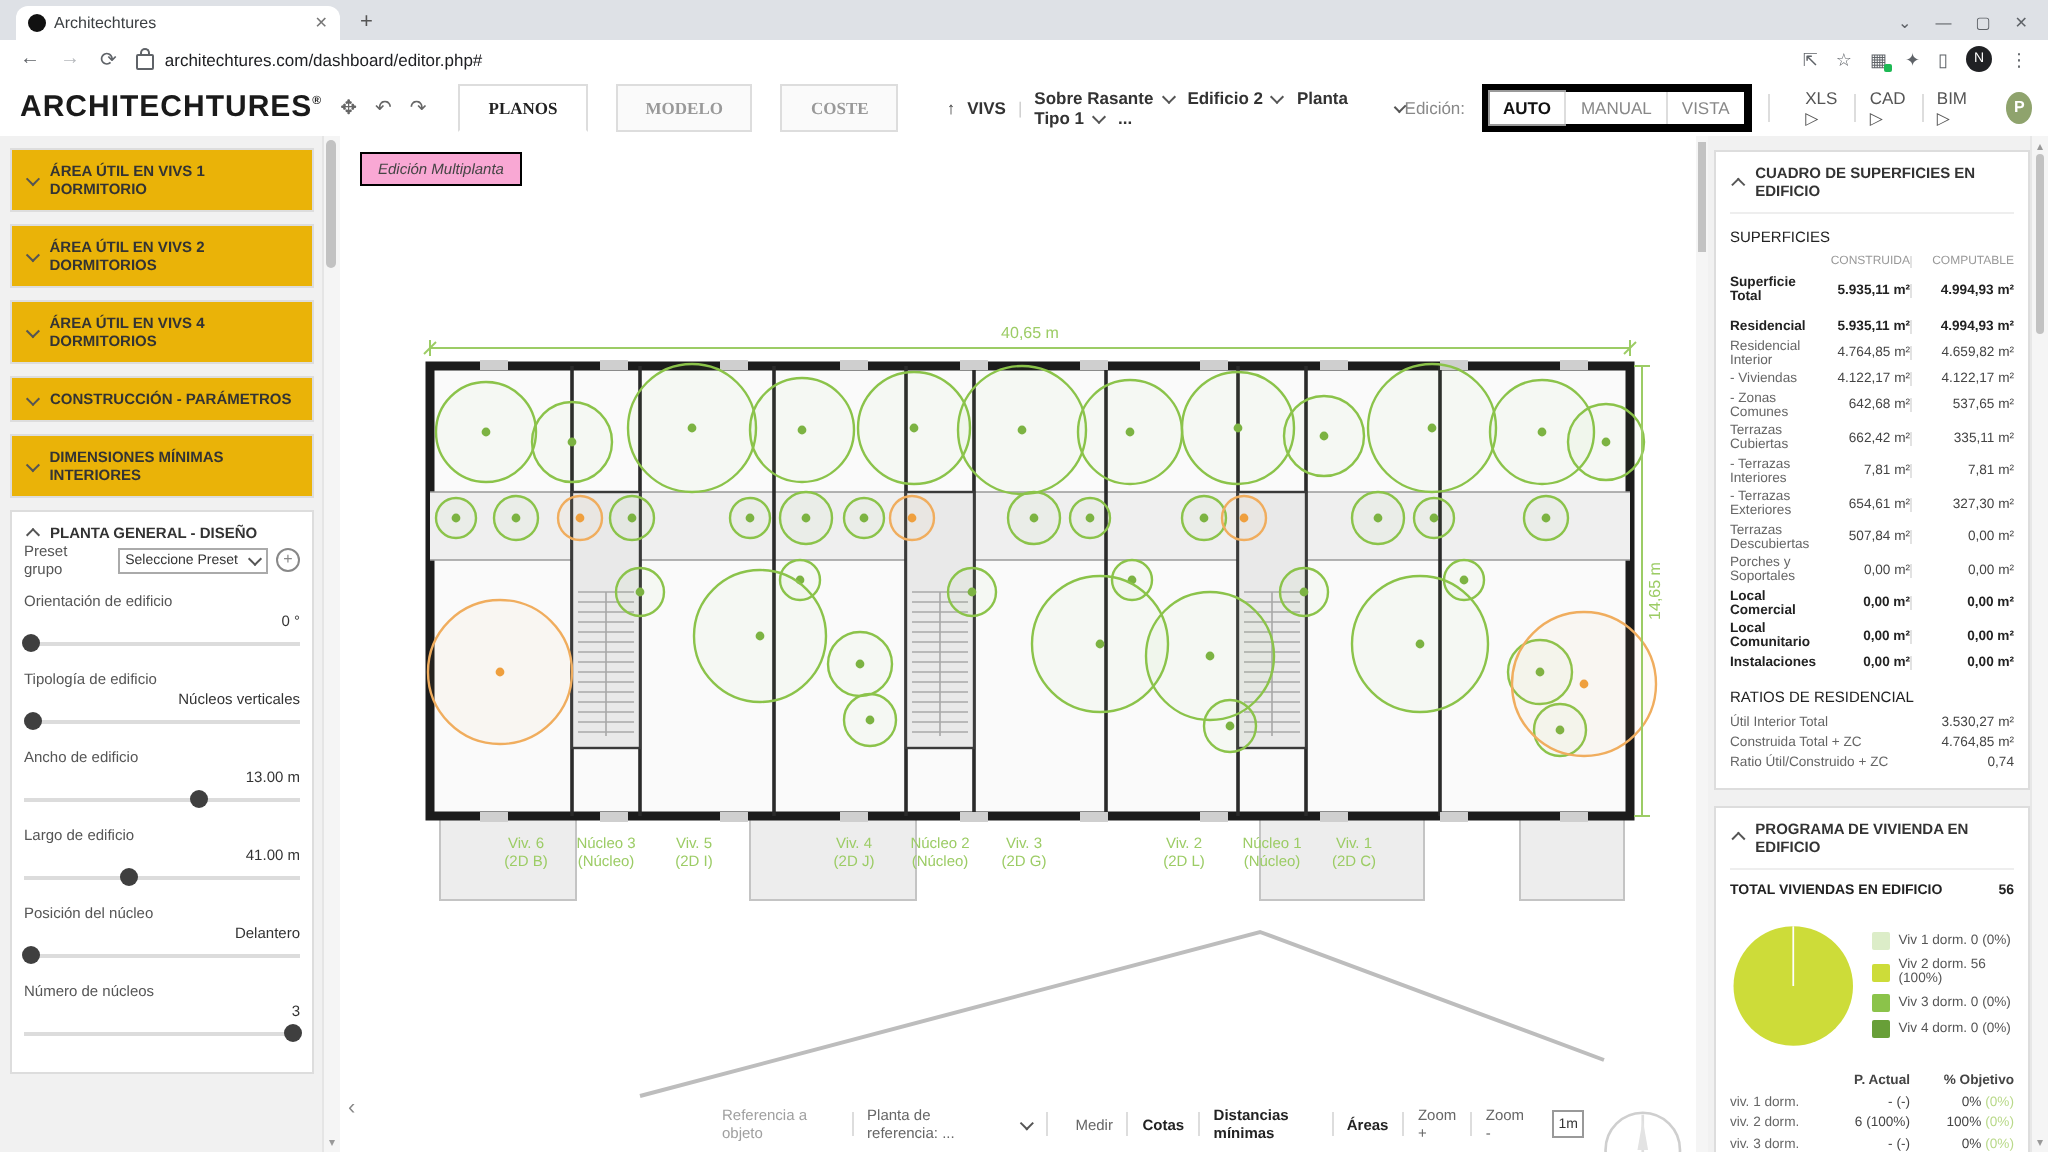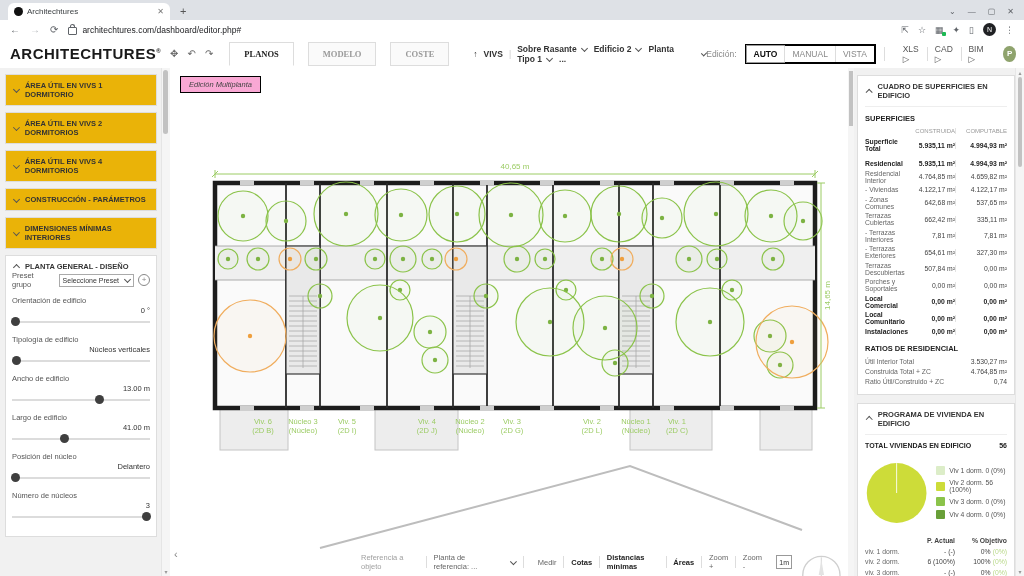--- a/index.html
+++ b/index.html
@@ -37,21 +37,21 @@
   .atab{font-size:8.5px;font-weight:bold;color:#999;background:#fafafa;border:1px solid #ddd;
         padding:6px 14px;}
   .atab.active{color:#222;background:#fff;border-bottom-color:#fff;}
   .bcrumb{display:flex;align-items:center;gap:6px;margin-left:24px;font-size:8.5px;color:#333;font-weight:bold;}
   .bcrumb .sep{color:#ccc;font-weight:normal;}
   .chev{display:inline-block;width:4px;height:4px;border-right:1.2px solid #555;border-bottom:1.2px solid #555;
         transform:rotate(45deg);margin:0 0 1px 2px;}
   .chev.up{transform:rotate(-135deg);margin-bottom:-2px;}
   .hdr-right{margin-left:auto;display:flex;align-items:center;gap:8px;margin-right:8px;font-size:8.5px;}
   .ed-label{color:#888;}
-  .seg{display:flex;border:2px solid #000000;}
+  .seg{display:flex;border:4px solid #000000;}
   .seg span{padding:3px 7px;color:#888;border-left:1px solid #ddd;}
   .seg span:first-child{border-left:none;}
   .seg span.sel{color:#111;font-weight:bold;background:#fff;outline:1px solid #999;}
   .exp{color:#555;display:flex;align-items:center;gap:3px;padding:0 6px;}
   .vd{width:1px;height:14px;background:#ddd;}
   .pavatar{width:16px;height:16px;border-radius:50%;background:#8fa36d;color:#fff;font-size:8px;
            display:flex;align-items:center;justify-content:center;font-weight:bold;}
   
   .sidebar{left:0;top:68px;width:170px;height:508px;background:#f1f1f1;}
   .spanels{position:absolute;left:5px;top:6px;width:152px;}
@@ -88,21 +88,21 @@
   .compass{margin-left:2px;margin-bottom:-26px;}
   
   .rpanel{left:848px;top:68px;width:176px;height:508px;background:#f1f1f1;}
   .rpl-scroll{position:absolute;left:0;top:0;bottom:0;width:6px;background:#f5f5f5;}
   .rpl-thumb{position:absolute;left:1px;top:3px;width:4px;height:55px;background:#c2c2c2;}
   .rpr-scroll{position:absolute;right:0;top:0;bottom:0;width:8px;background:#f5f5f5;border-left:1px solid #e7e7e7;}
   .rcards{position:absolute;left:9px;top:7px;width:158px;}
   .rcard{background:#fff;border:1px solid #ddd;margin-bottom:8px;padding:6px 7px;}
   .rhead{display:flex;align-items:center;gap:6px;font-size:7.5px;font-weight:bold;color:#333;
          padding-bottom:6px;border-bottom:1px solid #eee;margin-bottom:7px;}
-  .sect{font-size:7.5px;font-weight:bold;color:#222;margin:4px 0 5px;}
+  .sect{font-size:7.5px;font-weight:normal;color:#222;margin:4px 0 5px;}
   .srow{display:grid;grid-template-columns:1fr 47px 52px;align-items:center;font-size:6.8px;color:#666;
         margin-bottom:2.5px;}
   .srow .num{text-align:right;color:#444;}
   .srow .num.k{border-left:1px solid #e2e2e2;padding-left:2px;}
   .srow.hd{color:#999;font-size:6px;margin-bottom:4px;}
   .srow.hd .num{color:#999;}
   .srow.b{font-weight:bold;color:#222;}
   .srow.b .num{color:#222;}
   .srow.gap{margin-bottom:8px;}
   .ratrow{display:flex;justify-content:space-between;font-size:6.8px;color:#666;margin-bottom:3px;}

